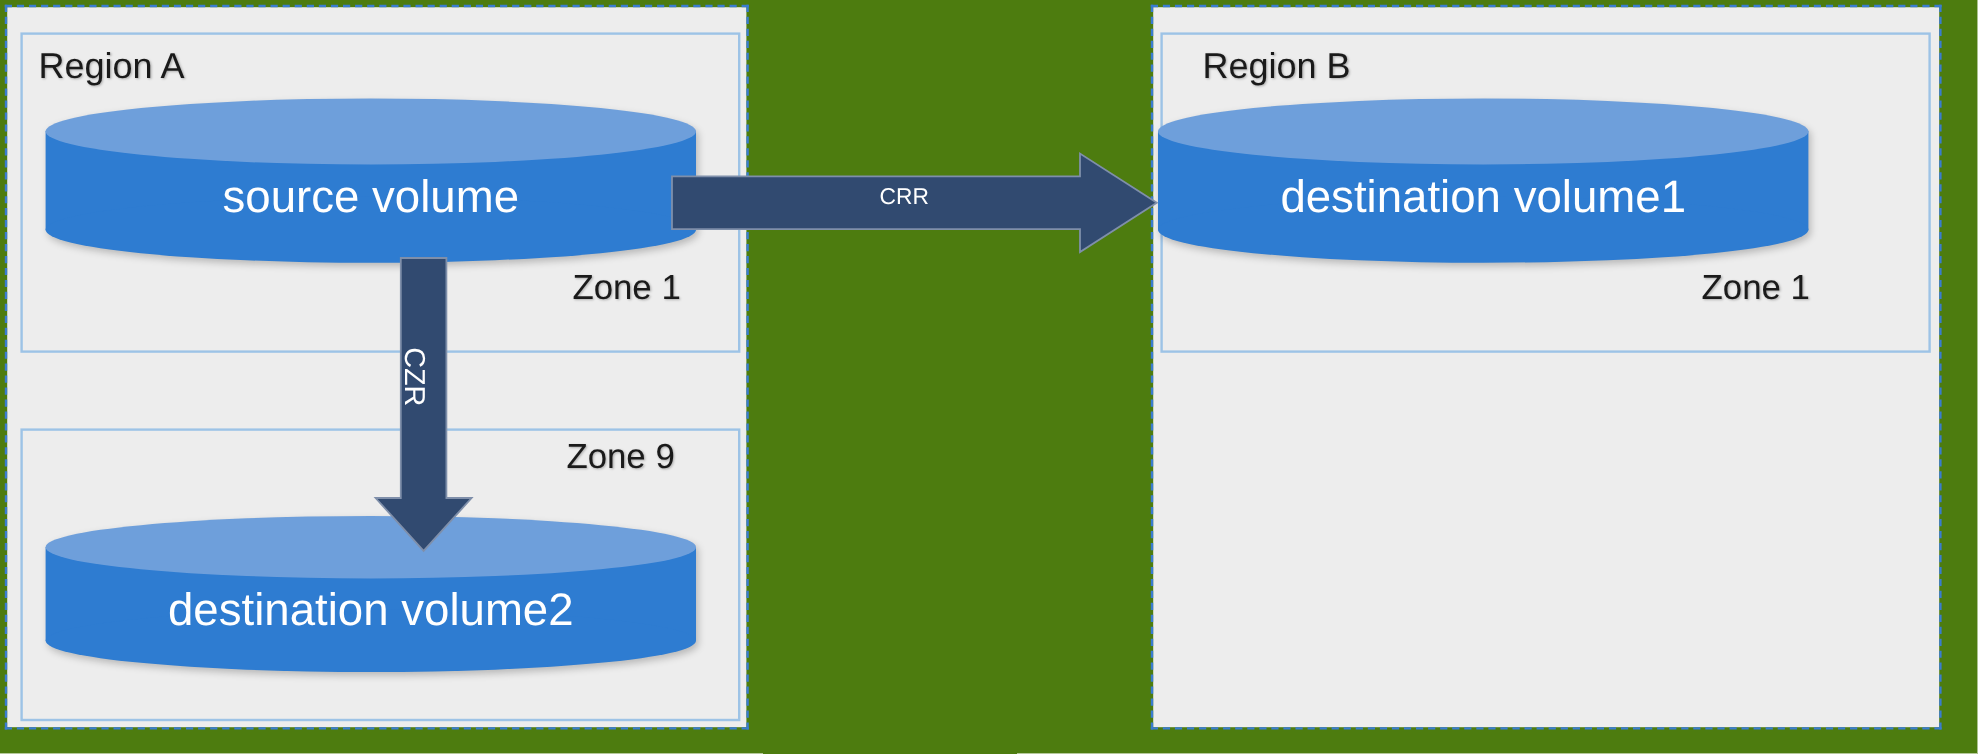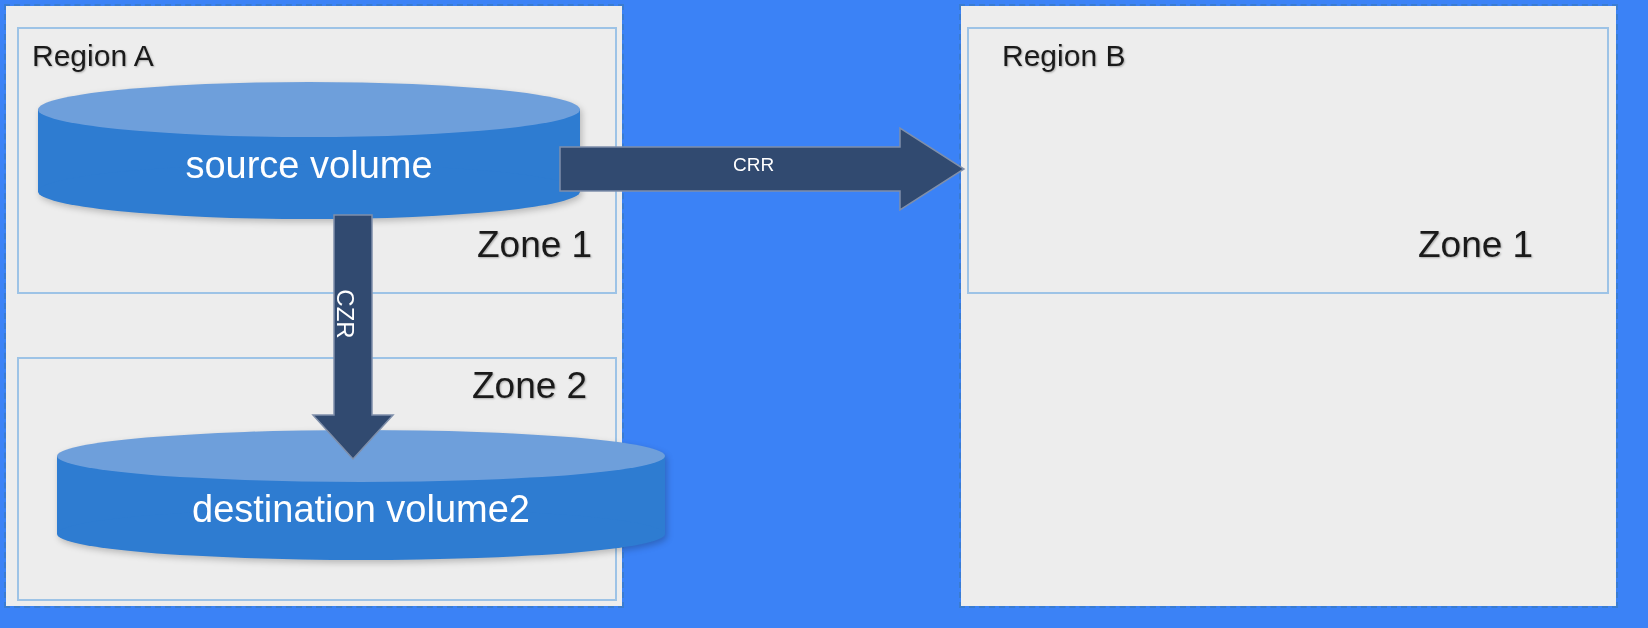--- a/index.html
+++ b/index.html
@@ -7,21 +7,21 @@
     padding: 0;
     background: #ffffff;
   }
   body {
     font-family: "Liberation Sans", sans-serif;
   }
   #canvas {
     position: relative;
     width: 1648px;
     height: 628px;
-    background: #3b82f6;
+    background: #4d7c0f;
     overflow: hidden;
   }
 
   
   .region {
     position: absolute;
     border: 2px dashed #3A7CD0;
     background: transparent;
     box-sizing: border-box;
   }
@@ -53,21 +53,21 @@
     font-size: 30px;
     color: #1A1A1A;
     white-space: nowrap;
     text-shadow: 1px 1px 2px rgba(0,0,0,0.28);
   }
   #label-region-a { left: 32px;  top: 39px; }
   #label-region-b { left: 982px; top: 39px; margin-left: 20px; }
 
   .zone-label {
     position: absolute;
-    font-size: 37px;
+    font-size: 29px;
     color: #1A1A1A;
     white-space: nowrap;
     text-shadow: 1px 1px 2px rgba(0,0,0,0.28);
   }
   #label-zone-a1 { left: 477px;  top: 224px; }
   #label-zone-a2 { left: 472px;  top: 365px; }
   #label-zone-b1 { left: 1418px; top: 224px; }
 
   
   .cylinder {
@@ -100,21 +100,21 @@
     left: 0;
     width: 100%;
     text-align: center;
     color: #FFFFFF;
     font-size: 38px;
     white-space: nowrap;
     z-index: 5;
   }
 
   #cyl-source      { left: 38px;  top: 82px;  width: 542px; height: 137px; }
-  #cyl-dest2       { left: 38px;  top: 430px; width: 608px; height: 130px; margin-left: 19px; }
+  #cyl-dest2       { left: 38px;  top: 430px; width: 542px; height: 130px; }
   #cyl-dest1       { left: 965px; top: 82px;  width: 542px; height: 137px; }
 
   
   .arrow {
     position: absolute;
     z-index: 6;
   }
   .arrow svg { display: block; overflow: visible; }
 
   .arrow-label {
@@ -141,21 +141,21 @@
   <div class="region-fill" id="fill-a"></div>
   <div class="region" id="region-a"></div>
 
   <div class="zone-box" id="zone-a1"></div>
   <div class="zone-box" id="zone-a2"></div>
 
   <div class="region-label" id="label-region-a">Region A</div>
 
   <div class="zone-label" id="label-zone-a1">Zone 1</div>
 
-  <div class="zone-label" id="label-zone-a2">Zone 2</div>
+  <div class="zone-label" id="label-zone-a2">Zone 9</div>
 
   <div class="cylinder" id="cyl-source">
     <div class="cyl-body" style="top:27px; width:100%; height:83px;"></div>
     <div class="cyl-bottom" style="top:82px; height:55px;"></div>
     <div class="cyl-top" style="height:55px;"></div>
     <div class="cyl-label" style="top:62px;">source volume</div>
   </div>
 
   <div class="cylinder" id="cyl-dest2">
     <div class="cyl-body" style="top:26px; width:100%; height:78px;"></div>
@@ -166,20 +166,26 @@
 
   <div class="region-fill" id="fill-b"></div>
   <div class="region" id="region-b"></div>
 
   <div class="zone-box" id="zone-b1"></div>
 
   <div class="region-label" id="label-region-b">Region B</div>
 
   <div class="zone-label" id="label-zone-b1">Zone 1</div>
 
+  <div class="cylinder" id="cyl-dest1">
+    <div class="cyl-body" style="top:27px; width:100%; height:83px;"></div>
+    <div class="cyl-bottom" style="top:82px; height:55px;"></div>
+    <div class="cyl-top" style="height:55px;"></div>
+    <div class="cyl-label" style="top:62px;">destination volume1</div>
+  </div>
 
   <div class="arrow" id="arrow-crr" style="left:560px; top:128px;">
     <svg width="405" height="82" viewBox="0 0 405 82">
       <path d="M0,19 L340,19 L340,0 L404,41 L340,82 L340,63 L0,63 Z" fill="#314A70" stroke="#7F8FAA" stroke-width="1.5"></path>
     </svg>
   </div>
   <div class="arrow-label" id="label-crr">CRR</div>
 
   <div class="arrow" id="arrow-czr" style="left:312px; top:215px;">
     <svg width="82" height="245" viewBox="0 0 82 245">

